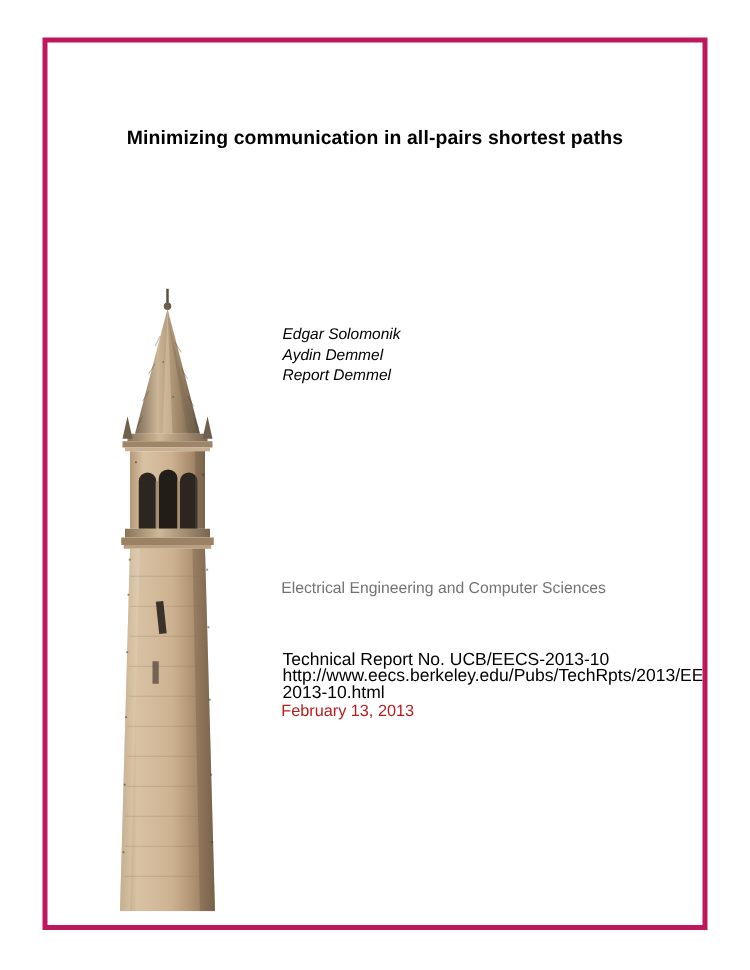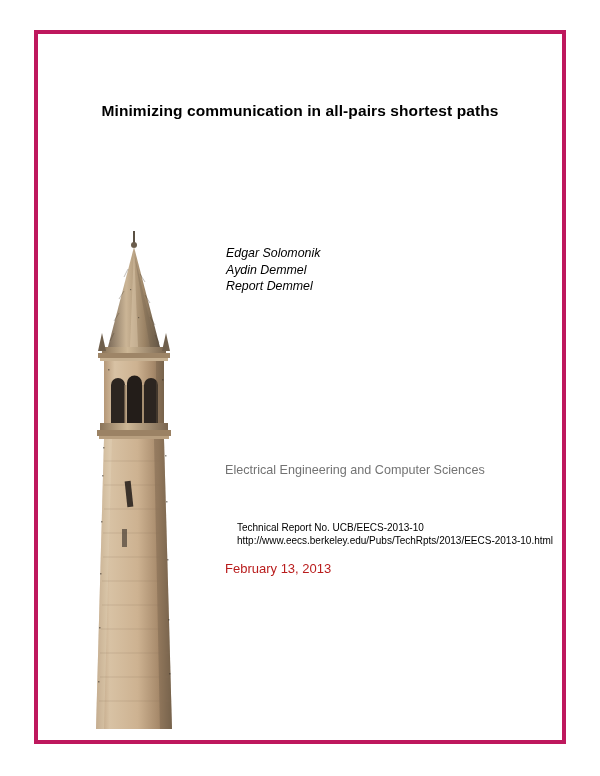--- a/index.html
+++ b/index.html
@@ -31,39 +31,39 @@
     width: 100%;
     text-align: center;
     font-size: 15.5px;
     font-weight: bold;
     color: #000000;
     letter-spacing: 0.1px;
   }
   .authors {
     position: absolute;
     left: 188px;
-    top: 211px;
+    top: 225px;
     font-style: italic;
     font-size: 12.4px;
     line-height: 16.5px;
     color: #000000;
   }
   .affiliation {
     position: absolute;
     left: 187px;
     top: 428px;
     font-size: 12.6px;
     line-height: 16px;
     color: #737373;
   }
   .report-info {
     position: absolute;
-    left: 199px;
+    left: 188px;
     top: 487px;
-    font-size: 10px;
+    font-size: 14px;
     line-height: 13px;
     color: #000000;
   }
   .date {
     position: absolute;
     left: 187px;
     top: 527px;
     font-size: 13px;
     color: #b91c1c;
   }

